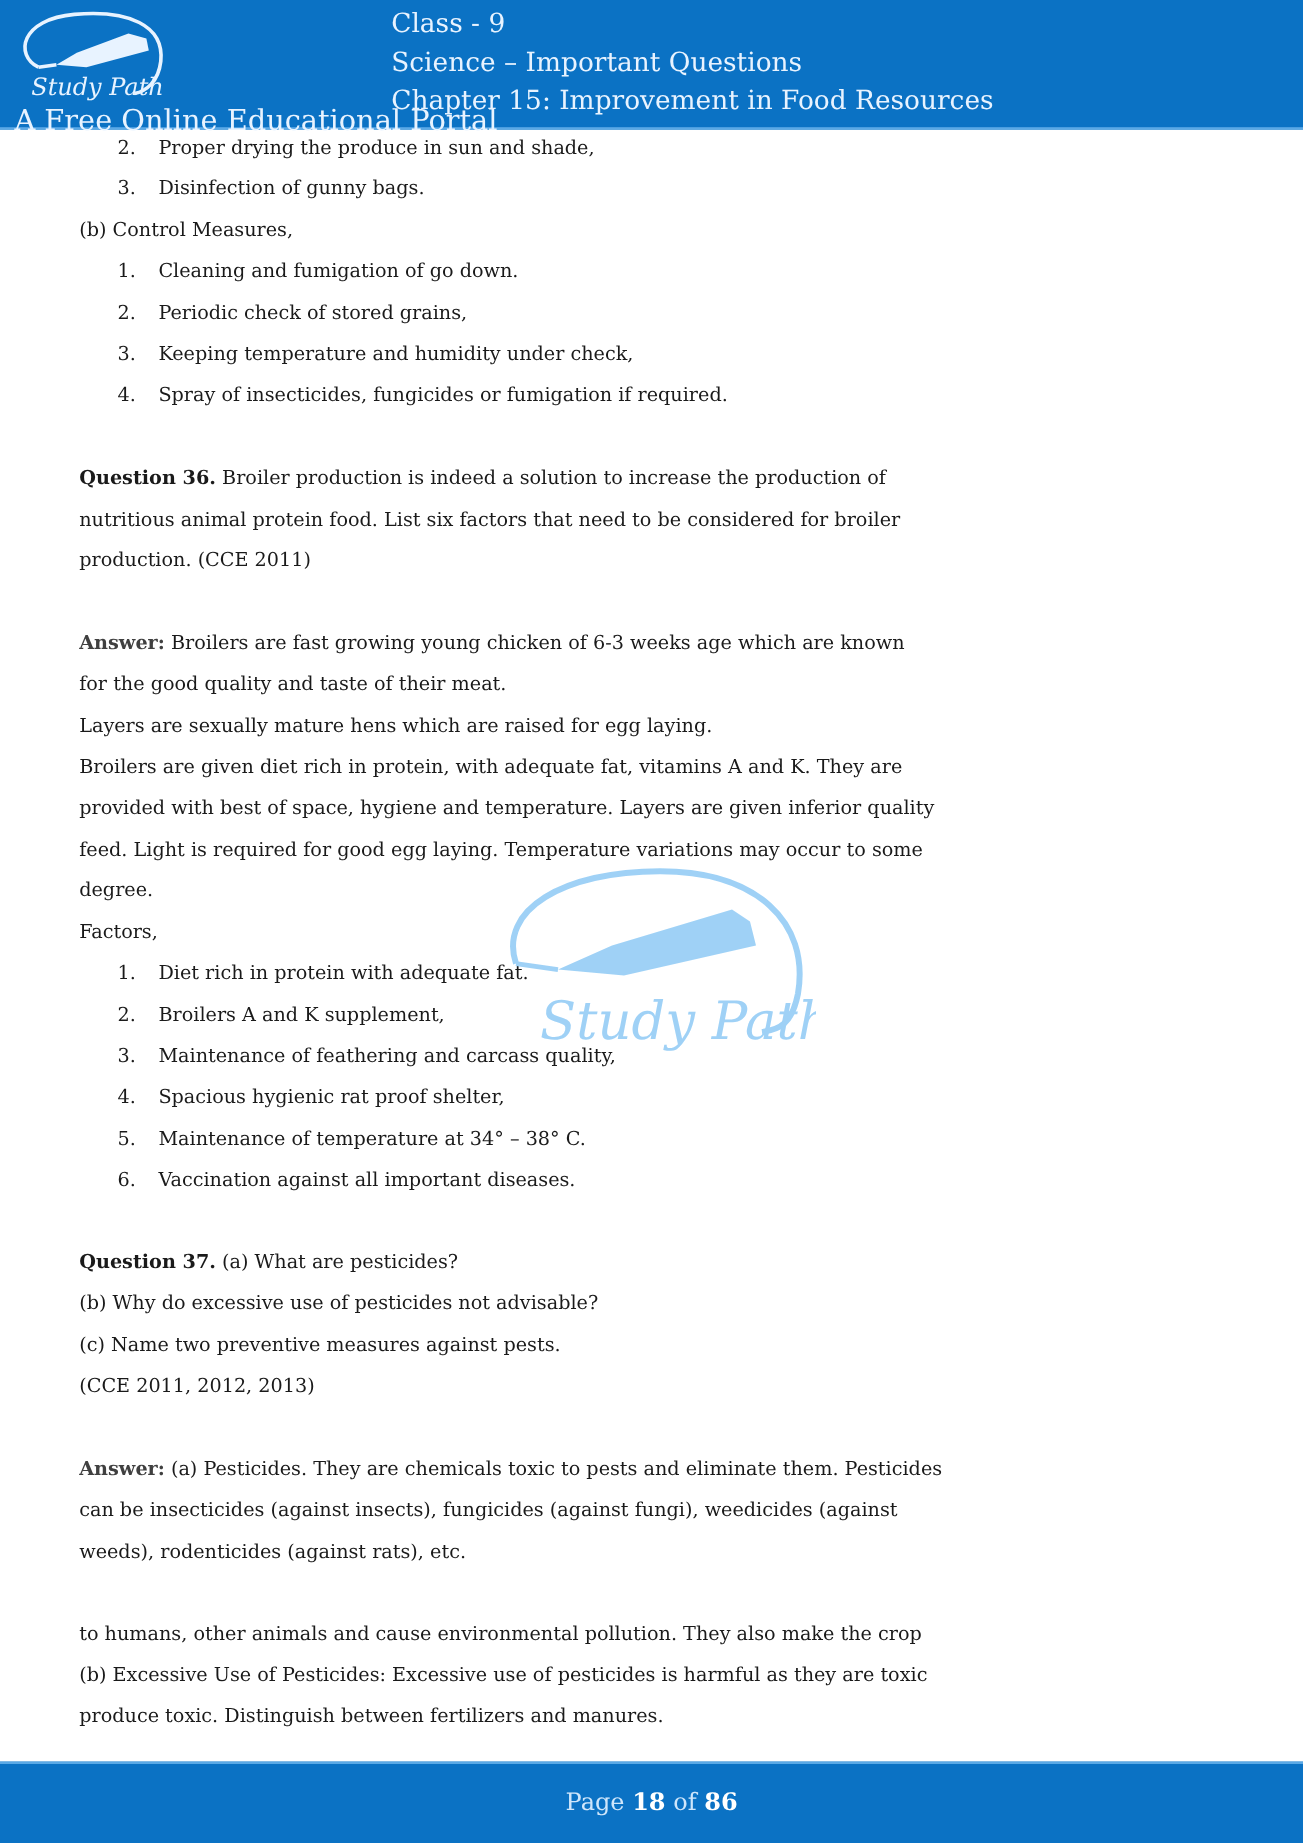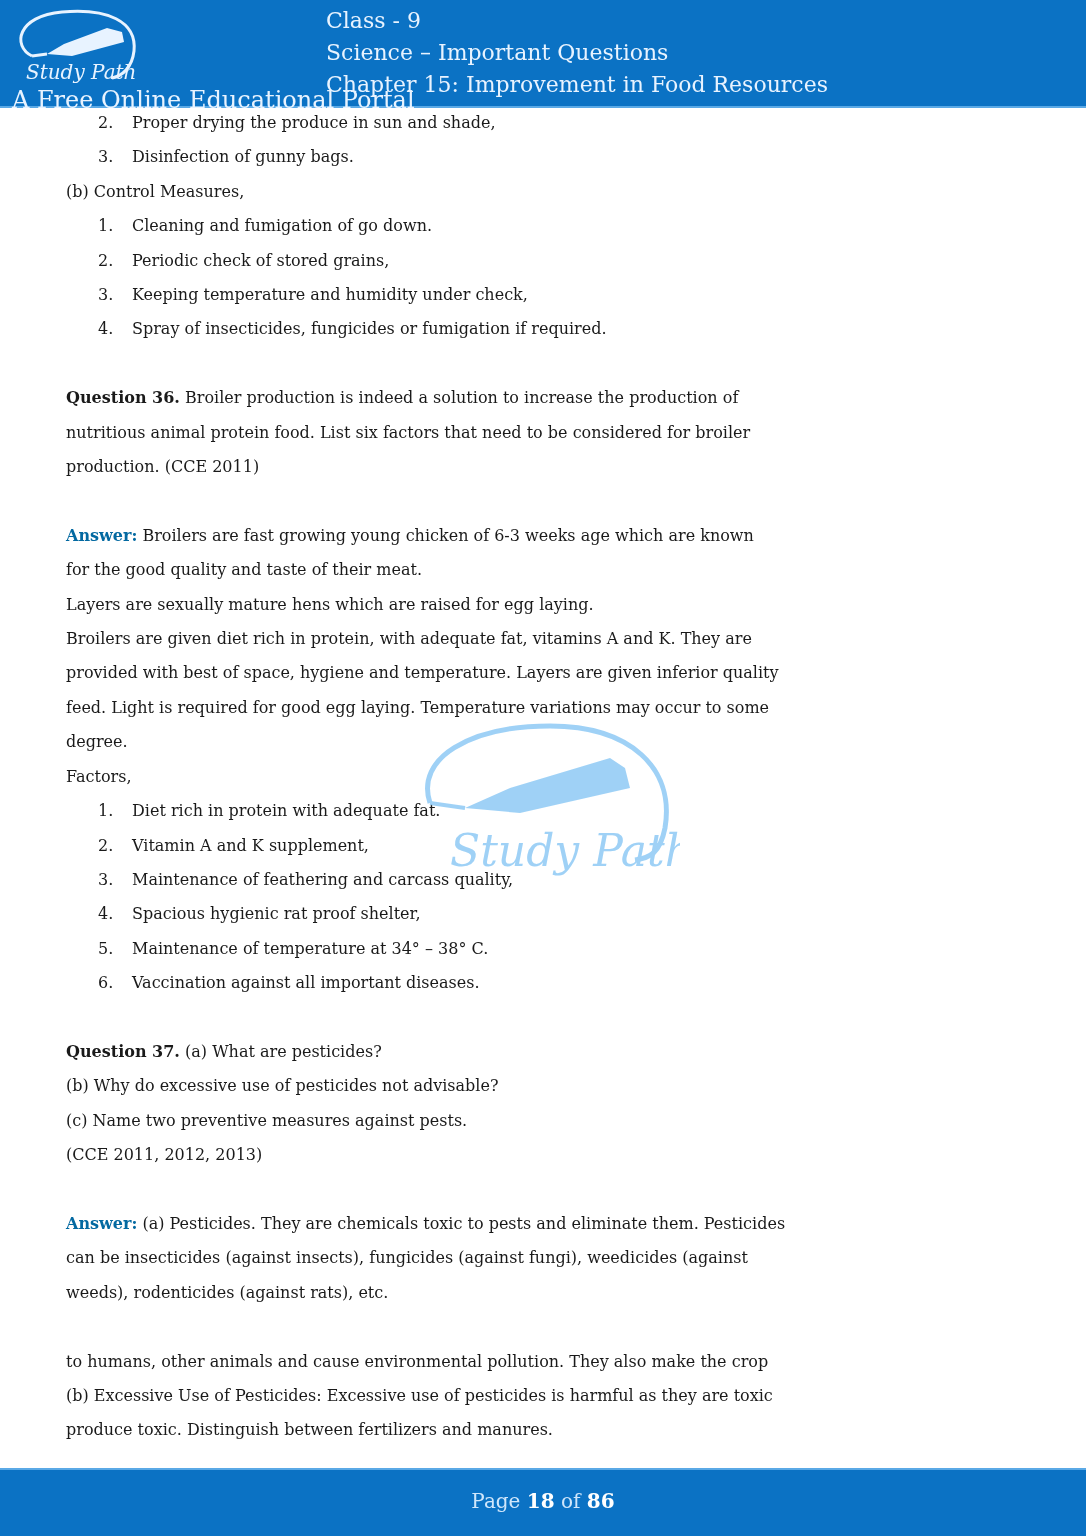--- a/index.html
+++ b/index.html
@@ -30,21 +30,21 @@
   .header-titles .t1 { margin-top: 5px; }
   .content {
     position: absolute; left: 66px; top: 106px; width: 960px;
     font-size: 16px; line-height: 34.4px;
   }
   .line { white-space: nowrap; }
   .li { padding-left: 32px; }
   .li .num { display: inline-block; width: 34px; }
   .gap { height: 34.4px; }
   .q-label { font-weight: bold; color: #1a1a1a; }
-  .a-label { font-weight: bold; color: #0369a1; }
+  .a-label { font-weight: bold; color: #404040; }
   .watermark {
     position: absolute; left: 410px; top: 718px; width: 270px; height: 160px;
     pointer-events: none; opacity: 0.85;
   }
   .footer {
     position: absolute; left: 0; top: 1468px; width: 1086px; height: 68px;
     background: #0b72c4; border-top: 2px solid #5aa9e6;
     text-align: center; color: #cfe6fb; font-size: 20px; line-height: 62px;
   }
   .footer b { color: #ffffff; }
@@ -89,21 +89,21 @@
   <div>
     <div class="line"><span class="a-label">Answer:</span><span> Broilers are fast growing young chicken of 6-3 weeks age which are known</span></div>
     <div class="line">for the good quality and taste of their meat.</div>
     <div class="line">Layers are sexually mature hens which are raised for egg laying.</div>
     <div class="line">Broilers are given diet rich in protein, with adequate fat, vitamins A and K. They are</div>
     <div class="line">provided with best of space, hygiene and temperature. Layers are given inferior quality</div>
     <div class="line">feed. Light is required for good egg laying. Temperature variations may occur to some</div>
     <div class="line">degree.</div>
     <div class="line">Factors,</div>
     <div class="line li"><span class="num">1.</span><span>Diet rich in protein with adequate fat.</span></div>
-    <div class="line li"><span class="num">2.</span><span>Vitamin A and K supplement,</span></div>
+    <div class="line li"><span class="num">2.</span><span>Broilers A and K supplement,</span></div>
     <div class="line li"><span class="num">3.</span><span>Maintenance of feathering and carcass quality,</span></div>
     <div class="line li"><span class="num">4.</span><span>Spacious hygienic rat proof shelter,</span></div>
     <div class="line li"><span class="num">5.</span><span>Maintenance of temperature at 34° – 38° C.</span></div>
     <div class="line li"><span class="num">6.</span><span>Vaccination against all important diseases.</span></div>
   </div>
   <div class="gap"></div>
 
   <div>
     <div class="line"><span class="q-label">Question 37.</span><span> (a) What are pesticides?</span></div>
     <div class="line">(b) Why do excessive use of pesticides not advisable?</div>

